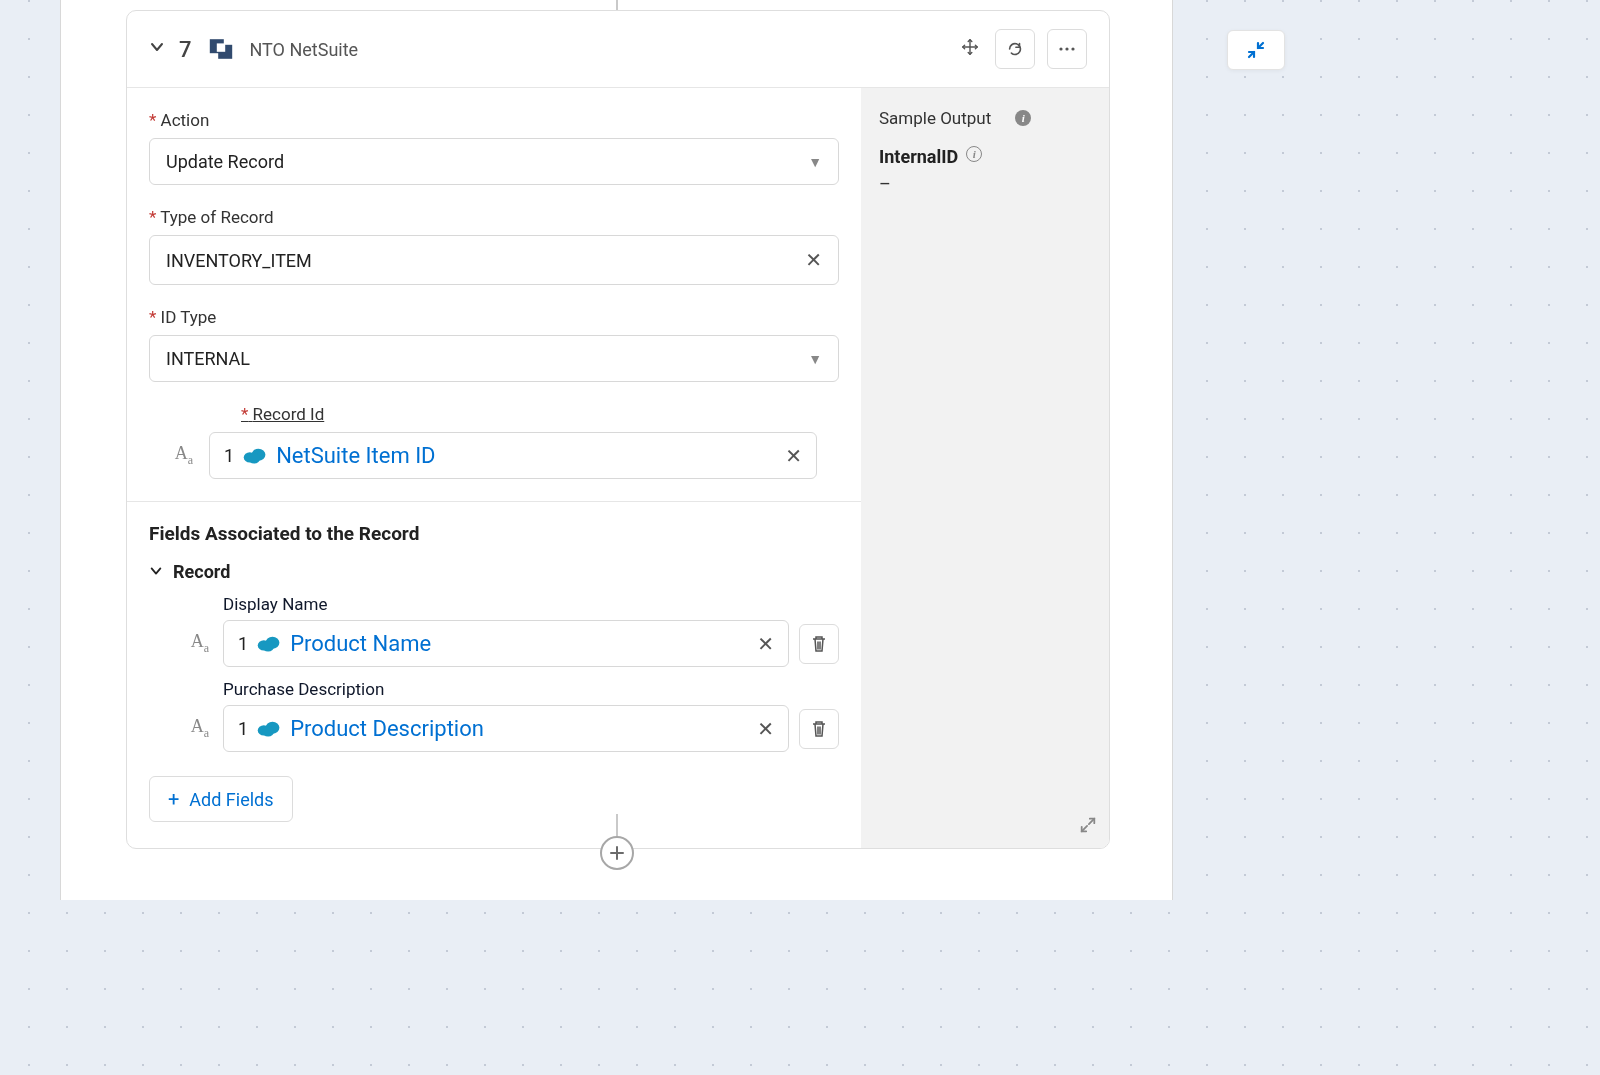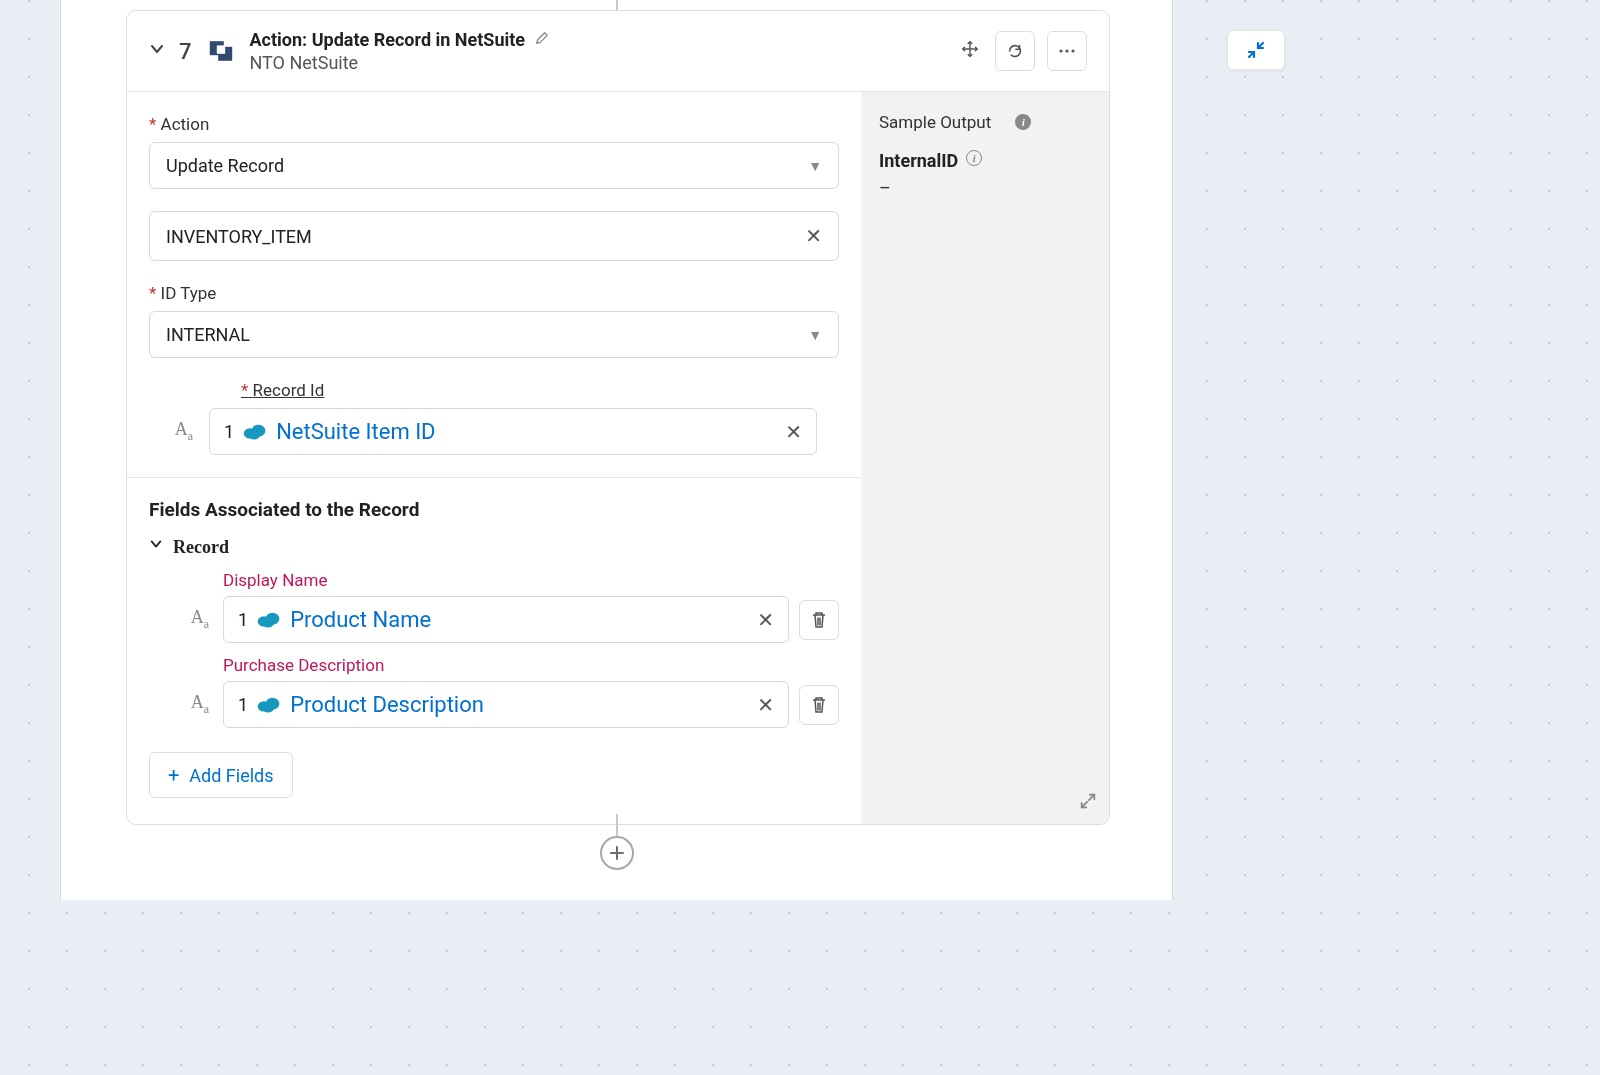--- a/index.html
+++ b/index.html
@@ -116,28 +116,27 @@
   .sf-cloud {
     width: 26px; height: 18px; display: inline-flex; align-items: center; justify-content: center;
   }
   .pill-link { color: #0070d2; font-size: 22px; }
   .section-divider { height: 1px; background: #e6e6e6; margin: 0; }
   .section-heading {
     font-size: 19px; font-weight: 700; color: #222;
     padding: 20px 22px 4px 22px;
   }
   .record-toggle {
-    display: flex; align-items: flex-start; gap: 10px;
+    display: flex; align-items: flex-end; gap: 10px;
     padding: 12px 22px 6px 22px; font-size: 18px; font-weight: 700; color: #222;
     cursor: pointer;
-    font-family: Liberation Serif, serif;
   }
   .record-toggle .chev { font-size: 15px; color: #222; }
   .sub-field { padding: 6px 22px 6px 60px; }
-  .sub-label { font-size: 17px; color: #be185d; margin-bottom: 6px; padding-left: 36px; }
+  .sub-label { font-size: 17px; color: #0f172a; margin-bottom: 6px; padding-left: 36px; }
   .sub-row { display: flex; align-items: center; gap: 10px; }
   .trash-box {
     width: 40px; height: 40px; border: 1px solid #dcdcdc; border-radius: 6px;
     display: inline-flex; align-items: center; justify-content: center;
     color: #555; cursor: pointer; background: #fff;
   }
   .add-fields-btn {
     margin: 18px 0 4px 22px;
     border: 1px solid #dcdcdc; border-radius: 6px;
     padding: 10px 18px; display: inline-flex; align-items: center; gap: 10px;
@@ -209,28 +208,20 @@
     </span>
     <span class="step-num">7</span>
     <span class="ns-logo">
       <svg viewBox="0 0 40 40">
         <rect x="4" y="6" width="20" height="20" fill="#314a6e"></rect>
         <rect x="16" y="14" width="20" height="20" fill="#314a6e"></rect>
         <rect x="14" y="12" width="12" height="12" fill="#fff"></rect>
       </svg>
     </span>
     <div class="hdr-titles">
-      <div class="hdr-action">
-        <span>Action: Update Record in NetSuite</span>
-        <span class="pencil">
-          <svg width="14" height="14" viewBox="0 0 16 16">
-              <path d="M2 14l1-4 8-8 3 3-8 8-4 1z" fill="none" stroke="#888" stroke-width="1.5" stroke-linejoin="round"></path>
-            </svg>
-        </span>
-      </div>
       <div class="hdr-sub">NTO NetSuite</div>
     </div>
     <div class="hdr-icons">
       <span class="icon-plain">
         <svg width="18" height="18" viewBox="0 0 20 20" fill="none" stroke="#555" stroke-width="1.6" stroke-linecap="round" stroke-linejoin="round">
           <path d="M10 2v16M2 10h16"></path>
           <path d="M10 2l-2 2M10 2l2 2M10 18l-2-2M10 18l2-2M2 10l2-2M2 10l2 2M18 10l-2-2M18 10l-2 2"></path>
         </svg>
       </span>
       <span class="icon-box">
@@ -254,20 +245,21 @@
 
       <div class="form-group">
         <div class="field-label"><span class="req">*</span> <span>Action</span></div>
         <div class="select-box">
           <span>Update Record</span>
           <span class="dropdown-caret">▼</span>
         </div>
       </div>
 
       <div class="form-group">
+        <div class="field-label"><span class="req">*</span> <span>Type of Record</span></div>
         <div class="input-box">
           <span>INVENTORY_ITEM</span>
           <span class="clear-x">✕</span>
         </div>
       </div>
 
       <div class="form-group">
         <div class="field-label"><span class="req">*</span> <span>ID Type</span></div>
         <div class="select-box">
           <span>INTERNAL</span>

